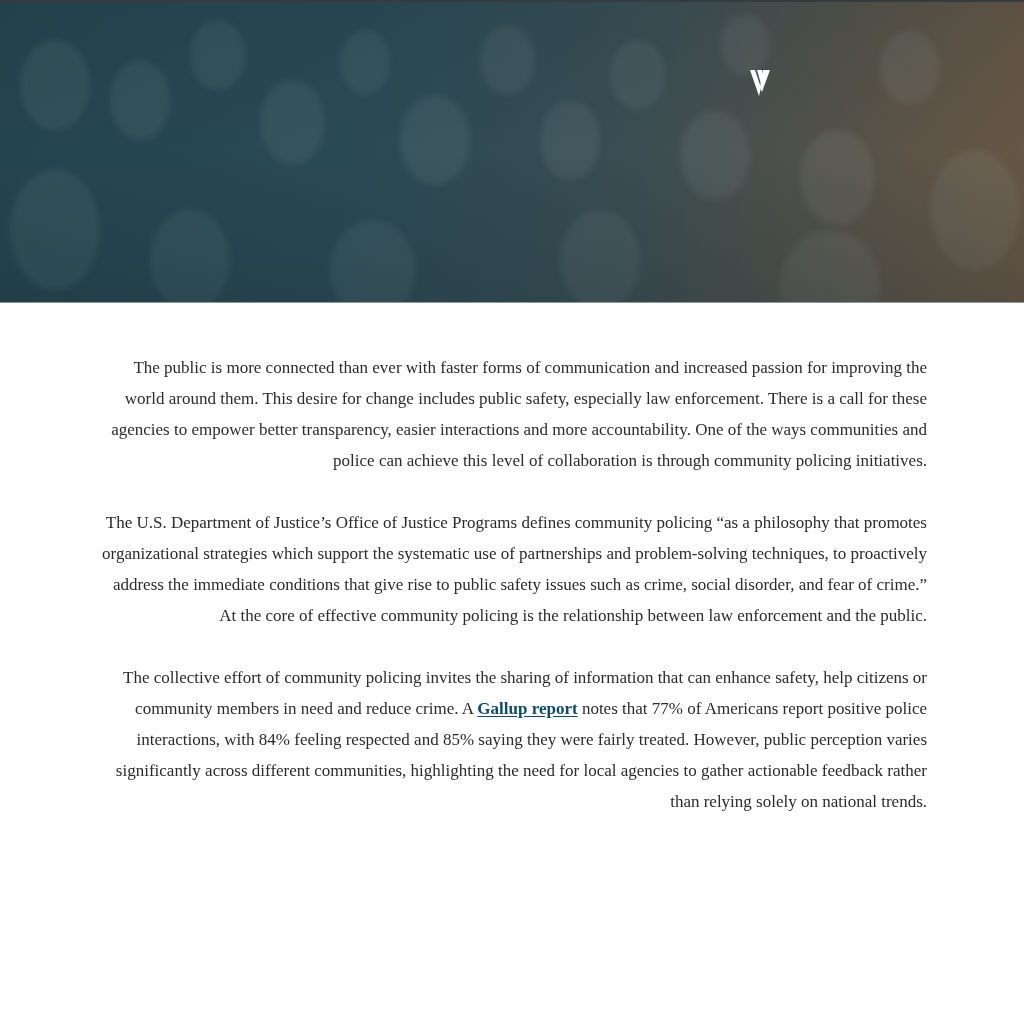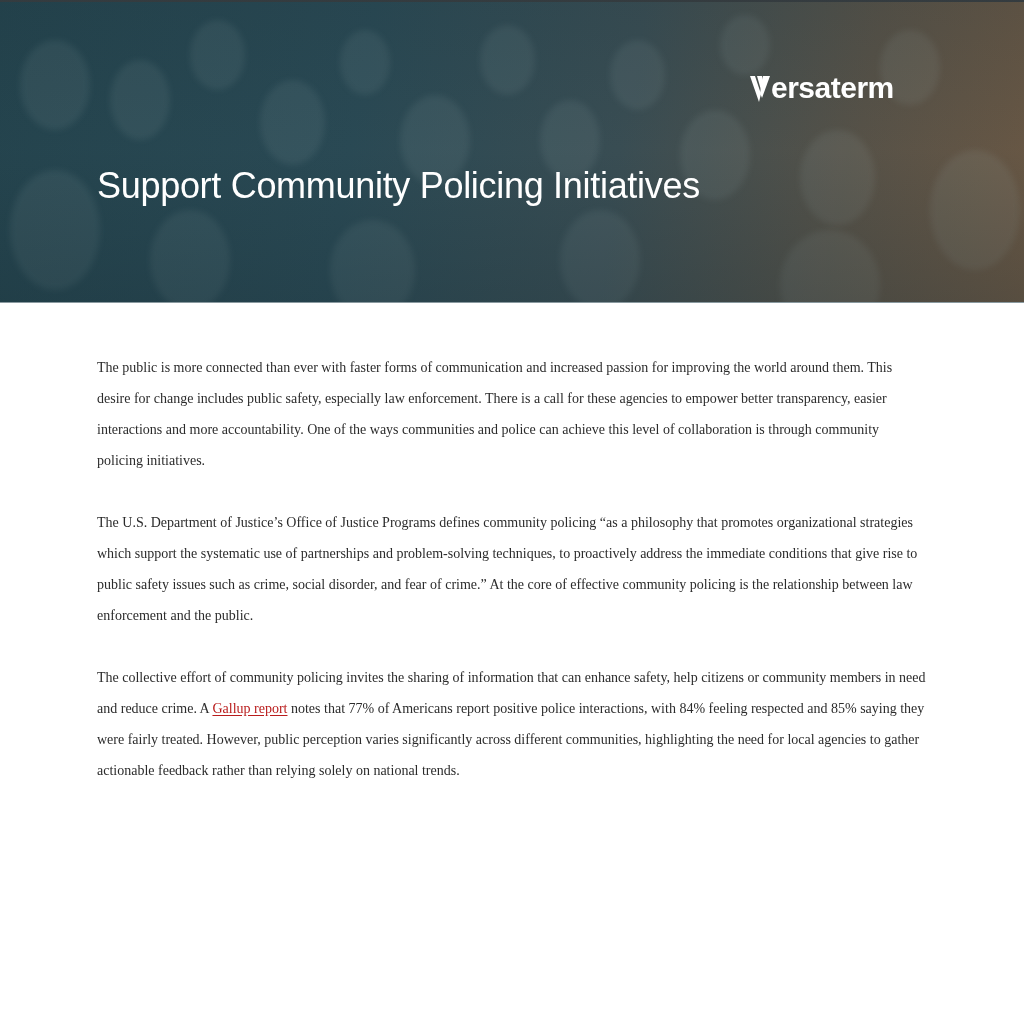--- a/index.html
+++ b/index.html
@@ -79,31 +79,33 @@
       line-height: 46px;
       letter-spacing: -0.3px;
     }
     .hero-title span { display: block; white-space: nowrap; }
     .body {
       position: absolute;
       left: 97px;
       top: 352px;
       width: 830px;
       font-family: "Liberation Serif", serif;
-      font-size: 14px;
+      font-size: 17px;
       line-height: 31px;
       color: #2b2b2b;
+      text-align: right;
     }
     .body p {
       margin: 0 0 31px 0;
     }
     .body a {
-      color: #b91c1c;
+      color: #0c4a6e;
       text-decoration: underline;
       text-underline-offset: 2px;
+      font-weight: bold;
     }
   </style>
 </head>
 <body>
 
 <div class="page">
 
   <header class="hero">
     <div class="topline"></div>
     <div class="crowd">
@@ -128,25 +130,23 @@
       <span style="left:780px;top:230px;width:100px;height:110px;"></span>
     </div>
     <div class="shade"></div>
 
     <div class="logo">
       <svg class="v-mark" viewBox="0 0 20 26">
         <polygon points="0,0 5,0 11,18 9,26" fill="#ffffff"></polygon>
         <polygon points="7,0 12,0 14,8 11,14" fill="#ffffff"></polygon>
         <polygon points="13,0 20,0 12,22 10,17" fill="#ffffff"></polygon>
       </svg>
-      <span>ersaterm</span>
     </div>
 
     <h1 class="hero-title">
-      <span>Support Community Policing Initiatives</span>
     </h1>
   </header>
 
   <main class="body">
     <p>The public is more connected than ever with faster forms of communication and increased passion for improving the world around them. This desire for change includes public safety, especially law enforcement. There is a call for these agencies to empower better transparency, easier interactions and more accountability. One of the ways communities and police can achieve this level of collaboration is through community policing initiatives.</p>
     <p>The U.S. Department of Justice’s Office of Justice Programs defines community policing “as a philosophy that promotes organizational strategies which support the systematic use of partnerships and problem-solving techniques, to proactively address the immediate conditions that give rise to public safety issues such as crime, social disorder, and fear of crime.” At the core of effective community policing is the relationship between law enforcement and the public.</p>
     <p><span>The collective effort of community policing invites the sharing of information that can enhance safety, help citizens or community members in need and reduce crime. A </span><a>Gallup report</a><span> notes that 77% of Americans report positive police interactions, with 84% feeling respected and 85% saying they were fairly treated. However, public perception varies significantly across different communities, highlighting the need for local agencies to gather actionable feedback rather than relying solely on national trends.</span></p>
   </main>
 
 </div>

